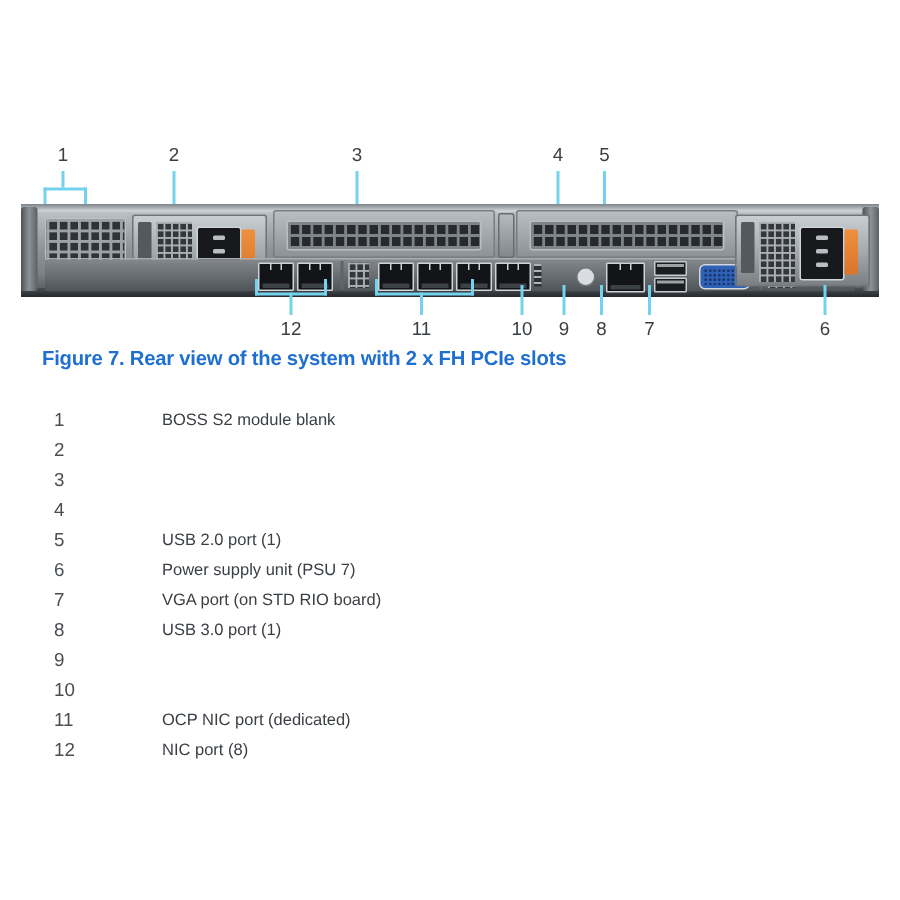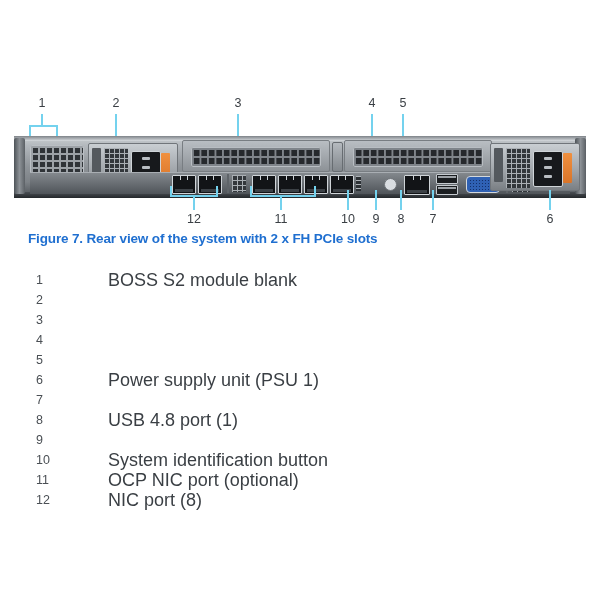--- a/index.html
+++ b/index.html
@@ -258,21 +258,21 @@
   .legend-num {
     position: absolute;
     left: 36px;
     font-size: 12.5px;
     color: #4a4f54;
     font-family: "Liberation Sans", sans-serif;
   }
   .legend-label {
     position: absolute;
     left: 108px;
-    font-size: 18px;
+    font-size: 11px;
     color: #3a3f44;
     font-family: "Liberation Sans", sans-serif;
     white-space: nowrap;
   }
 </style>
 </head>
 <body>
 
 <div class="callout-num" style="left:30px; top:96px;">1</div>
 <div class="callout-num" style="left:104px; top:96px;">2</div>
@@ -386,40 +386,41 @@
     <span class="legend-num">2</span>
   </div>
   <div class="legend-row">
     <span class="legend-num">3</span>
   </div>
   <div class="legend-row">
     <span class="legend-num">4</span>
   </div>
   <div class="legend-row">
     <span class="legend-num">5</span>
+    <span class="legend-label">USB 2.0 port (1)</span>
   </div>
   <div class="legend-row">
     <span class="legend-num">6</span>
-    <span class="legend-label">Power supply unit (PSU 1)</span>
+    <span class="legend-label">Power supply unit (PSU 7)</span>
   </div>
   <div class="legend-row">
     <span class="legend-num">7</span>
+    <span class="legend-label">VGA port (on STD RIO board)</span>
   </div>
   <div class="legend-row">
     <span class="legend-num">8</span>
-    <span class="legend-label">USB 4.8 port (1)</span>
+    <span class="legend-label">USB 3.0 port (1)</span>
   </div>
   <div class="legend-row">
     <span class="legend-num">9</span>
   </div>
   <div class="legend-row">
     <span class="legend-num">10</span>
-    <span class="legend-label">System identification button</span>
   </div>
   <div class="legend-row">
     <span class="legend-num">11</span>
-    <span class="legend-label">OCP NIC port (optional)</span>
+    <span class="legend-label">OCP NIC port (dedicated)</span>
   </div>
   <div class="legend-row">
     <span class="legend-num">12</span>
     <span class="legend-label">NIC port (8)</span>
   </div>
 </div>
 
 </body></html>

